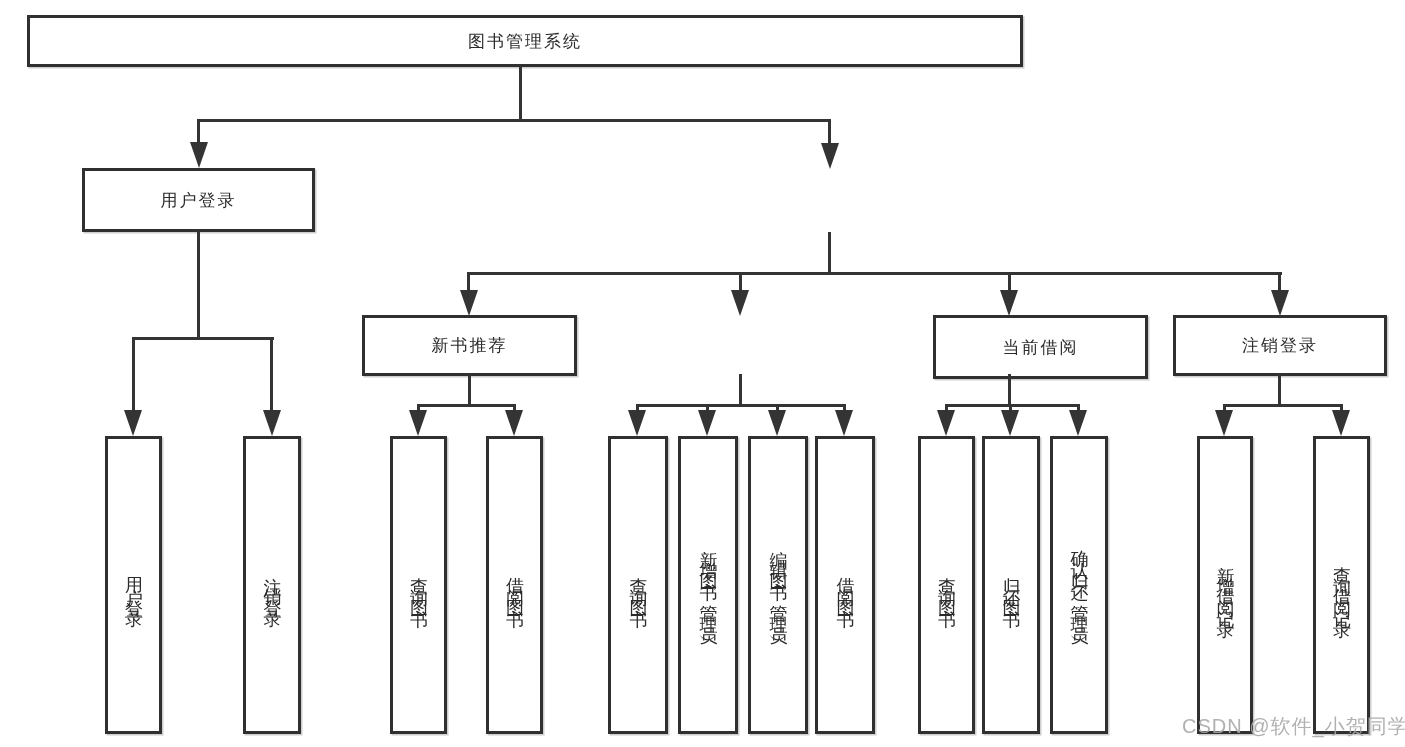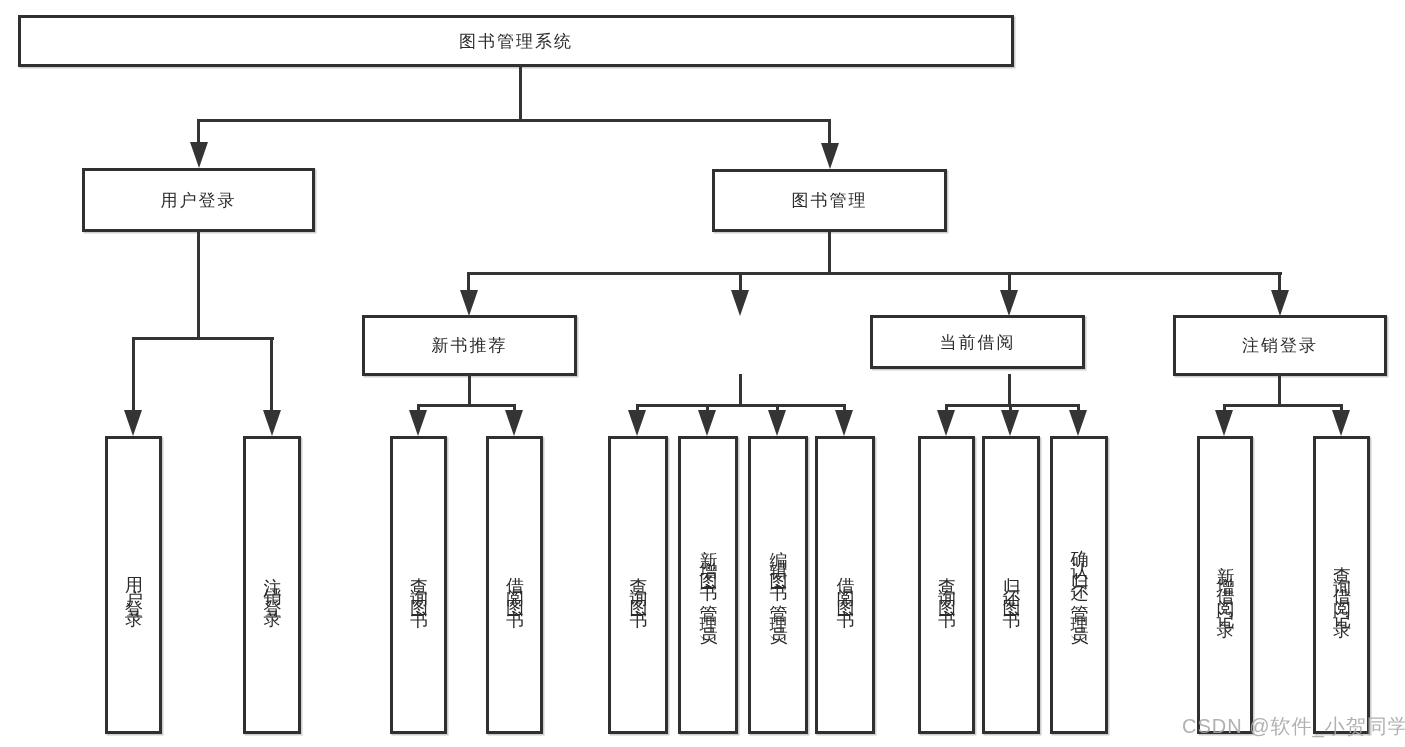--- a/index.html
+++ b/index.html
@@ -33,36 +33,33 @@
     position:absolute; left:1182px; top:713px; z-index:10;
     font-size:20px; letter-spacing:1px; color:rgba(168,168,168,0.9);
     white-space:nowrap;
   }
 </style>
 </head>
 <body>
 
 <div id="canvas">
 
-  <div class="box" style="left:18px; top:15px; width:996px; height:52px;">
+  <div class="box" style="left:27px; top:15px; width:996px; height:52px;">
     <span>图书管理系统</span>
   </div>
 
   <i class="ln" style="left:519px; top:67px; width:3px; height:54px;"></i>
   <i class="ln" style="left:197px; top:119px; width:634px; height:3px;"></i>
   <i class="ln" style="left:197px; top:119px; width:3px; height:28px;"></i>
   <i class="ar" style="left:190px; top:142px;"></i>
   <i class="ln" style="left:828px; top:119px; width:3px; height:28px;"></i>
   <i class="ar" style="left:821px; top:143px;"></i>
 
   <div class="box" style="left:82px; top:168px; width:233px; height:64px;">
     <span>用户登录</span>
-  </div>
-  <div class="box" style="left:712px; top:169px; width:235px; height:63px;">
-    <span>图书管理</span>
   </div>
 
   <i class="ln" style="left:197px; top:231px; width:3px; height:108px;"></i>
   <i class="ln" style="left:132px; top:337px; width:142px; height:3px;"></i>
   <i class="ln" style="left:132px; top:337px; width:3px; height:75px;"></i>
   <i class="ar" style="left:124px; top:410px;"></i>
   <i class="ln" style="left:270px; top:337px; width:3px; height:75px;"></i>
   <i class="ar" style="left:263px; top:410px;"></i>
 
   <i class="ln" style="left:828px; top:232px; width:3px; height:42px;"></i>
@@ -72,21 +69,21 @@
   <i class="ln" style="left:739px; top:272px; width:3px; height:20px;"></i>
   <i class="ar" style="left:731px; top:290px;"></i>
   <i class="ln" style="left:1008px; top:272px; width:3px; height:20px;"></i>
   <i class="ar" style="left:1000px; top:290px;"></i>
   <i class="ln" style="left:1278px; top:272px; width:3px; height:20px;"></i>
   <i class="ar" style="left:1271px; top:290px;"></i>
 
   <div class="box" style="left:362px; top:315px; width:215px; height:61px;">
     <span>新书推荐</span>
   </div>
-  <div class="box" style="left:870px; top:315px; width:215px; height:54px;">
+  <div class="box" style="left:933px; top:315px; width:215px; height:64px;">
     <span>当前借阅</span>
   </div>
   <div class="box" style="left:1173px; top:315px; width:214px; height:61px;">
     <span>注销登录</span>
   </div>
 
   <i class="ln" style="left:468px; top:374px; width:3px; height:32px;"></i>
   <i class="ln" style="left:417px; top:404px; width:99px; height:3px;"></i>
   <i class="ln" style="left:417px; top:404px; width:3px; height:8px;"></i>
   <i class="ar" style="left:409px; top:410px;"></i>

